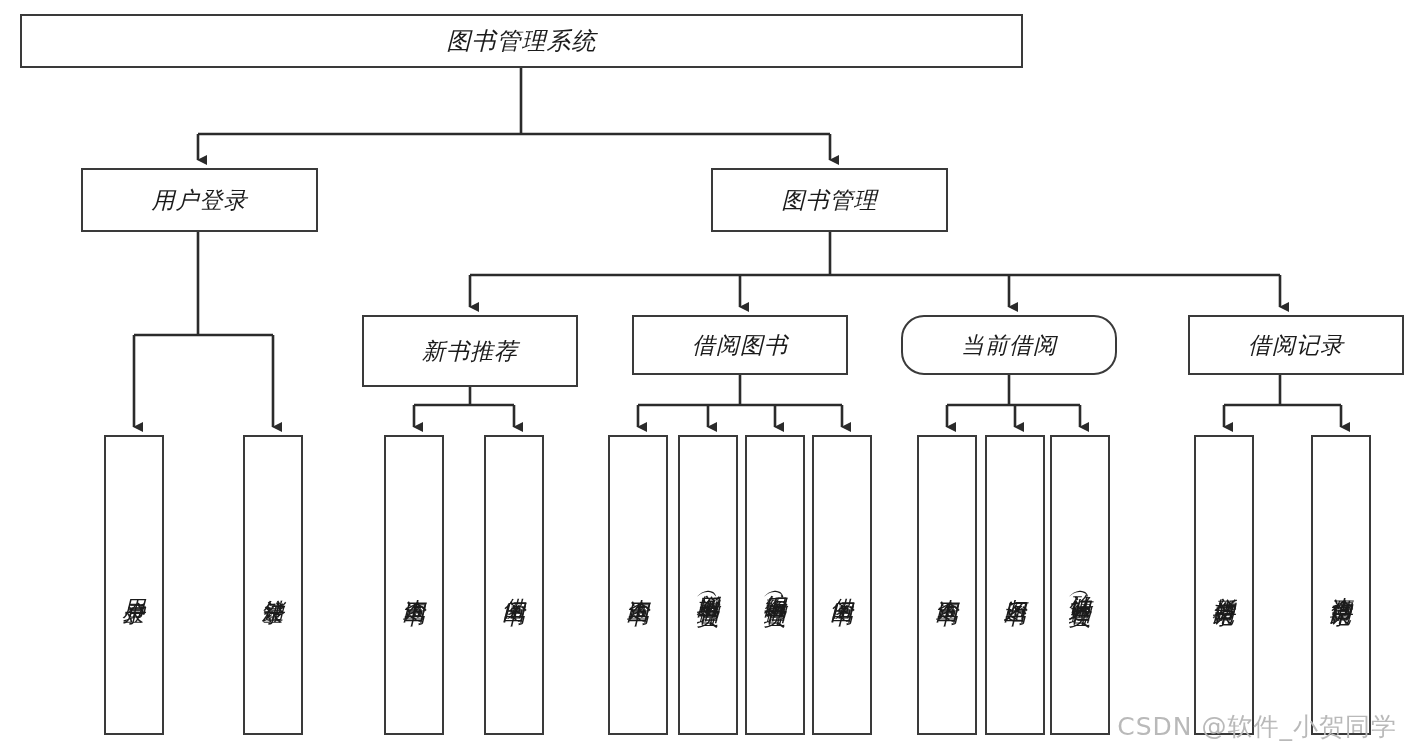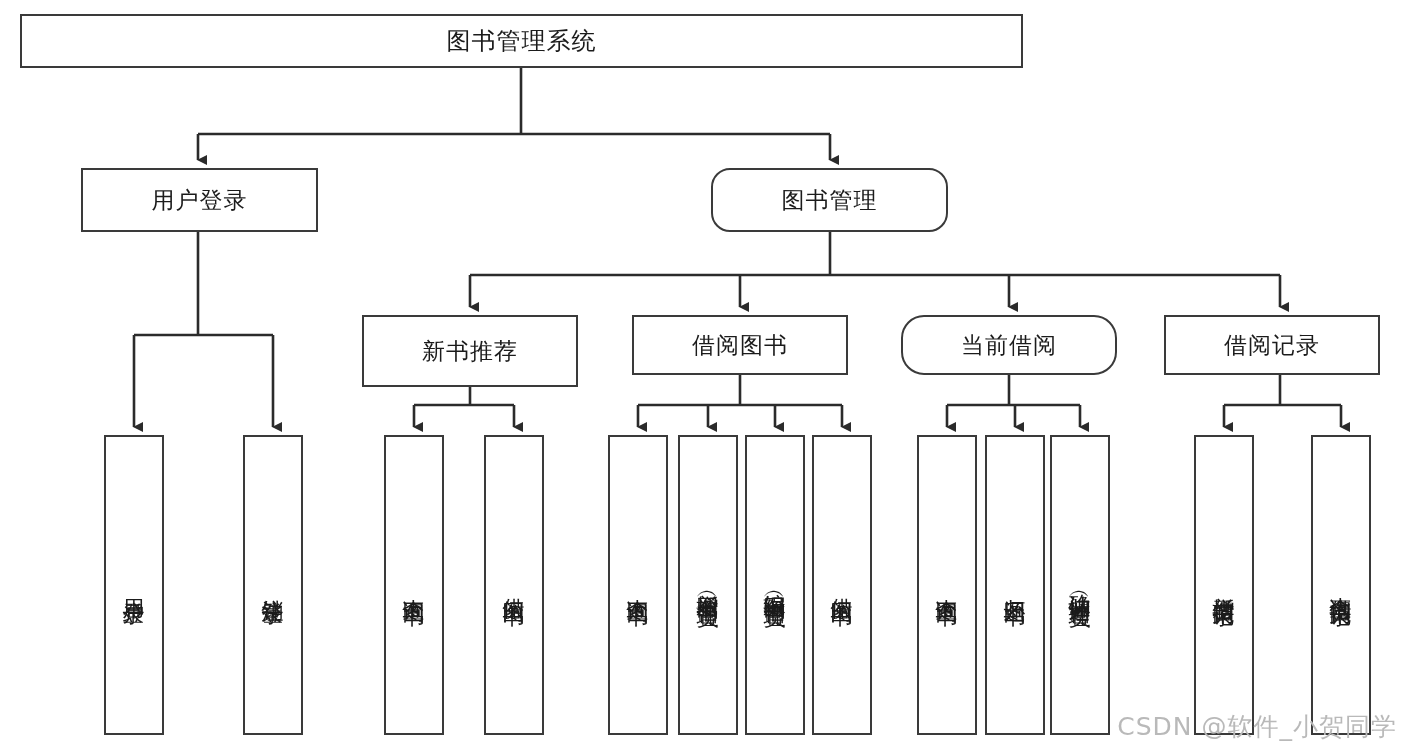--- a/index.html
+++ b/index.html
@@ -2,21 +2,21 @@
 <html><head>
 <meta charset="utf-8">
 <style>
   html,body{margin:0;padding:0;background:#ffffff;}
   body{width:1405px;height:747px;overflow:hidden;
        font-family:"DejaVu Sans","Liberation Sans",sans-serif;}
   #stage{position:relative;width:1405px;height:747px;background:#fff;}
   svg.wires{position:absolute;left:0;top:0;width:1405px;height:747px;}
   .node{position:absolute;box-sizing:border-box;background:#ffffff;
         border:2.5px solid #3a3a3a;display:flex;align-items:center;
-        justify-content:center;color:#1b1b1b;}
+        justify-content:center;color:#1b1b1b;font-style:italic;}
   .node.h{font-size:23px;letter-spacing:1px;}
   .node.root{font-size:24px;letter-spacing:1px;}
   .node.v{writing-mode:vertical-rl;text-orientation:upright;
           font-size:22px;line-height:1.05;letter-spacing:2px;
           padding:12px 0;align-items:center;justify-content:center;}
   .node.v .vt{writing-mode:vertical-rl;text-orientation:upright;
               white-space:normal;max-height:268px;text-align:center;}
   .wm{position:absolute;right:8px;bottom:4px;font-size:25px;color:#b9b9b9;
       letter-spacing:1px;pointer-events:none;}
 </style>
@@ -75,34 +75,34 @@
     </g>
   </svg>
 
   <div class="node root" style="left:20px;top:14px;width:1003px;height:54px;">
     <span>图书管理系统</span>
   </div>
 
   <div class="node h" style="left:81px;top:168px;width:237px;height:64px;">
     <span>用户登录</span>
   </div>
-  <div class="node h" style="left:711px;top:168px;width:237px;height:64px;border-radius:19px;">
+  <div class="node h" style="left:711px;top:168px;width:237px;height:64px;">
     <span>图书管理</span>
   </div>
 
   <div class="node h" style="left:362px;top:315px;width:216px;height:72px;">
     <span>新书推荐</span>
   </div>
   <div class="node h" style="left:632px;top:315px;width:216px;height:60px;">
     <span>借阅图书</span>
   </div>
   <div class="node h" style="left:901px;top:315px;width:216px;height:60px;border-radius:23px;">
     <span>当前借阅</span>
   </div>
-  <div class="node h" style="left:1164px;top:315px;width:216px;height:60px;">
+  <div class="node h" style="left:1188px;top:315px;width:216px;height:60px;">
     <span>借阅记录</span>
   </div>
 
   <div class="node v" style="left:104px;top:435px;width:60px;height:300px;">
     <span class="vt">用户登录</span>
   </div>
   <div class="node v" style="left:243px;top:435px;width:60px;height:300px;">
     <span class="vt">注销登录</span>
   </div>
 

